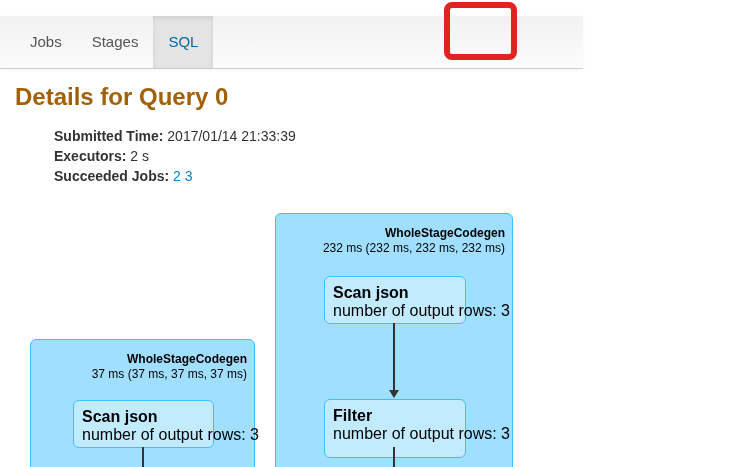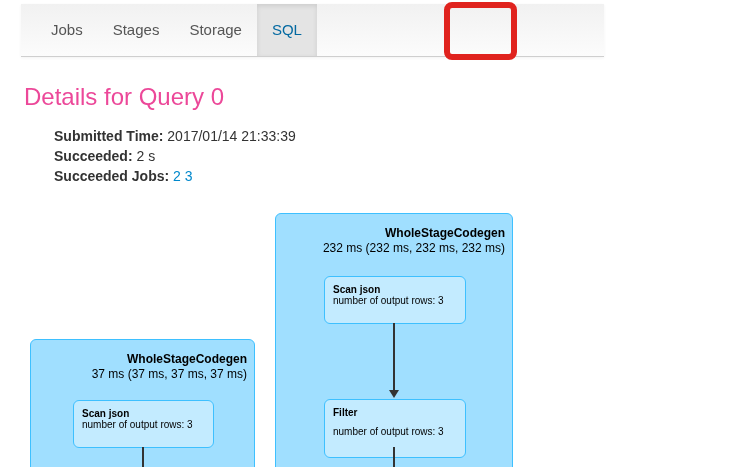--- a/index.html
+++ b/index.html
@@ -12,27 +12,26 @@
     position: relative;
     width: 736px;
     height: 467px;
     background: #ffffff;
     overflow: hidden;
   }
 
   
   .navbar {
     position: absolute;
-    left: 0; top: 4px;
+    left: 0; top: 16px;
     width: 583px;
     height: 53px;
     background: linear-gradient(#f1f1f1, #fcfcfc);
     border-bottom: 1px solid #cfcfcf;
     box-shadow: 0 1px 3px rgba(0,0,0,0.05);
-    margin-left: 21px;
   }
   .nav-tabs {
     display: flex;
     list-style: none;
     height: 52px;
     padding-left: 15px;
   }
   .nav-tabs li { height: 52px; }
   .nav-tabs a {
     display: block;
@@ -57,25 +56,25 @@
     width: 73px; height: 58px;
     border: 6px solid #e0231e;
     border-radius: 8px;
     z-index: 50;
     pointer-events: none;
   }
 
   
   .page-title {
     position: absolute;
-    left: 24px; top: 84px;
+    left: 15px; top: 84px;
     font-size: 24px;
     line-height: 26px;
-    font-weight: normal;
-    color: #ec4899;
+    font-weight: bold;
+    color: #a16207;
   }
   .summary {
     position: absolute;
     left: 15px; top: 126px;
     font-size: 14px;
     line-height: 20px;
     color: #333;
     margin-left: 39px;
   }
   .summary .lbl { font-weight: bold; }
@@ -104,21 +103,21 @@
     line-height: 15px;
     color: #000;
   }
   .cluster-name { font-weight: bold; }
   .node {
     position: absolute;
     background: #C3EBFF;
     border: 1px solid #3EC0FF;
     border-radius: 6px;
     padding: 7px 8px 20px 8px;
-    font-size: 10px;
+    font-size: 16px;
     color: #000;
     display: flex;
     flex-direction: column;
     justify-content: space-between;
     white-space: nowrap;
   }
   .node-name { font-weight: bold; }
   .edge-line {
     position: absolute;
     width: 2px;
@@ -138,40 +137,37 @@
 <div class="screen">
 
   <nav class="navbar">
     <ul class="nav-tabs">
       <li>
         <a>Jobs</a>
       </li>
       <li>
         <a>Stages</a>
       </li>
-      <li>
-        <a>Storage</a>
-      </li>
       <li class="active">
         <a>SQL</a>
       </li>
     </ul>
   </nav>
 
   <div class="annotation-box"></div>
 
   <h3 class="page-title">Details for Query 0</h3>
 
   <div class="summary">
     <div>
       <span class="lbl">Submitted Time:</span>
       <span>2017/01/14 21:33:39</span>
     </div>
     <div>
-      <span class="lbl">Succeeded:</span>
+      <span class="lbl">Executors:</span>
       <span>2 s</span>
     </div>
     <div>
       <span class="lbl">Succeeded Jobs:</span>
       <a class="job-link">2</a>
       <a class="job-link">3</a>
     </div>
   </div>
 
   <div class="plan">

